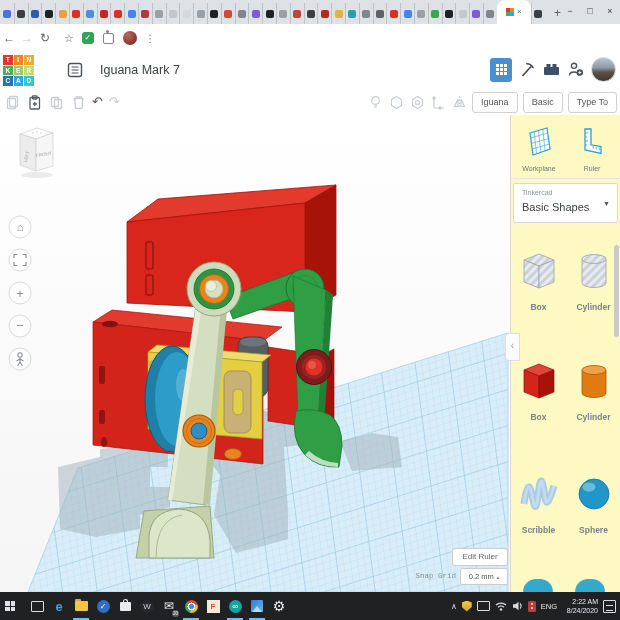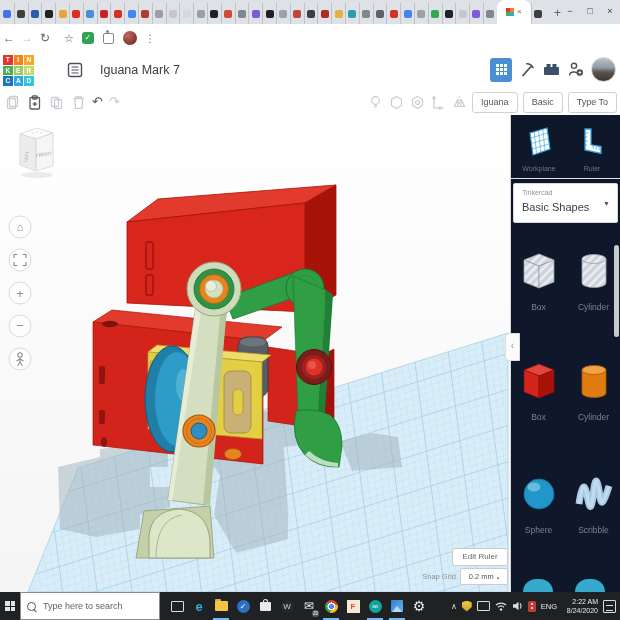--- a/index.html
+++ b/index.html
@@ -54,35 +54,35 @@
   .tbicon{width:16px;height:16px;display:flex;align-items:center;justify-content:center;}
   .glyphbtn{font-size:13px;line-height:14px;}
   .glyphbtn.on{color:#575c61;} .glyphbtn.off{color:#c9ccd0;}
   .tbright{position:absolute;right:3px;top:0;height:26px;display:flex;align-items:center;gap:5px;}
   .tbtn{height:19px;padding:0 8px;background:#fff;border:1px solid #d0d0d0;border-radius:3px;font-size:9px;color:#555;display:flex;align-items:center;}
 
   
   .canvas{position:absolute;left:0;top:115px;width:510px;height:477px;background:linear-gradient(#ffffff,#f5f5f5);}
   .canvas svg{position:absolute;left:0;top:0;}
   .editgrid{position:absolute;left:452px;top:433px;width:54px;height:16px;background:#fff;border:1px solid #ccc;border-radius:3px;font-size:8px;color:#666;text-align:center;line-height:16px;}
-  .snaplabel{position:absolute;left:408px;top:457px;width:48px;text-align:right;font-size:7.5px;color:#8b9196;}
+  .snaplabel{position:absolute;left:408px;top:457px;width:48px;text-align:right;font-size:7.5px;color:#8b9196;font-family:Liberation Mono, monospace;}
   .snapselect{position:absolute;left:460px;top:453px;width:46px;height:15px;background:#fff;border:1px solid #ccc;border-radius:2px;font-size:7.5px;color:#555;display:flex;align-items:center;justify-content:center;gap:3px;}
   .snapselect b{font-size:5px;color:#777;font-weight:normal;}
 
   
-  .panel{position:absolute;left:510px;top:115px;width:110px;height:477px;background:#0f172a;border-left:1px solid #d8d8d8;box-sizing:border-box;}
+  .panel{position:absolute;left:510px;top:115px;width:110px;height:477px;background:#fef9c3;border-left:1px solid #d8d8d8;box-sizing:border-box;}
   .libitem{position:absolute;top:10px;width:50px;text-align:center;}
   .liblabel{font-size:7px;color:#6b7680;margin-top:3px;}
   .pdivider{position:absolute;left:0;top:63px;width:110px;border-top:1px solid #e3e3e3;}
   .dropdown{position:absolute;left:2px;top:68px;width:103px;height:38px;background:#fff;border:1px solid #d5d9dd;border-radius:2px;}
   .ddsmall{position:absolute;left:8px;top:5px;font-size:7px;color:#8a949e;}
   .ddvalue{position:absolute;left:8px;top:17px;font-size:11px;color:#3c4043;}
   .ddcaret{position:absolute;right:7px;top:16px;font-size:7px;color:#555;}
   .grow{position:absolute;left:0;width:110px;display:flex;justify-content:space-around;}
-  .tile{width:50px;text-align:center;}
+  .tile{width:50px;text-align:center;font-weight:bold;}
   .tlabel{font-size:8.5px;color:#7a828a;margin-top:6px;}
   .pshape{position:absolute;bottom:0;width:30px;height:13px;background:#35a9cc;border-radius:15px 15px 0 0;}
   .pshape.a{left:12px;} .pshape.b{left:64px;}
   .scrollthumb{position:absolute;right:1px;top:130px;width:5px;height:92px;background:#c8cbce;border-radius:3px;}
   .collapse{position:absolute;left:-6px;top:218px;width:13px;height:26px;background:#fbfbfb;border:1px solid #ddd;border-radius:4px 0 0 4px;font-size:10px;color:#999;text-align:center;line-height:24px;}
 
   
   .taskbar{position:absolute;left:0;top:592px;width:620px;height:28px;background:#1f2123;display:flex;align-items:center;}
   .startbtn{width:20px;height:28px;display:flex;align-items:center;justify-content:center;}
   .winlogo{display:grid;grid-template-columns:4.5px 4.5px;grid-auto-rows:4.5px;gap:1px;}
@@ -619,53 +619,49 @@
           <path d="M10,10 L10,33 A12,4.5 0 0 0 34,33 L34,10" fill="#e07b12" stroke="#a55a08" stroke-width="0.8"></path>
           <ellipse cx="22" cy="10" rx="12" ry="4.5" fill="#f2a144" stroke="#a55a08" stroke-width="0.8"></ellipse>
         </svg>
         <div class="tlabel">Cylinder</div>
       </div>
     </div>
 
     <div class="grow" style="top:358px;">
       <div class="tile">
         <svg width="44" height="42" viewBox="0 0 44 42">
+          <path d="M7,31 C10,9 13,9 16,27 C18,37 20,37 22,15 C23.5,5 25.5,5 27.5,21 C29,33 31,33 37,13" stroke="#a9cbe6" stroke-width="7" fill="none"></path>
+          <path d="M7,31 C10,9 13,9 16,27 C18,37 20,37 22,15 C23.5,5 25.5,5 27.5,21 C29,33 31,33 37,13" stroke="#c3dbee" stroke-width="3" fill="none"></path>
+        </svg>
+        <div class="tlabel">Scribble</div>
+      </div>
+      <div class="tile">
+        <svg width="44" height="42" viewBox="0 0 44 42">
           <circle cx="22" cy="21" r="15" fill="#2196c8" stroke="#15719a" stroke-width="0.8"></circle>
           <ellipse cx="17" cy="14" rx="6.5" ry="4.5" fill="#7cc4e0" opacity="0.8"></ellipse>
         </svg>
         <div class="tlabel">Sphere</div>
-      </div>
-      <div class="tile">
-        <svg width="44" height="42" viewBox="0 0 44 42">
-          <path d="M7,31 C10,9 13,9 16,27 C18,37 20,37 22,15 C23.5,5 25.5,5 27.5,21 C29,33 31,33 37,13" stroke="#a9cbe6" stroke-width="7" fill="none"></path>
-          <path d="M7,31 C10,9 13,9 16,27 C18,37 20,37 22,15 C23.5,5 25.5,5 27.5,21 C29,33 31,33 37,13" stroke="#c3dbee" stroke-width="3" fill="none"></path>
-        </svg>
-        <div class="tlabel">Scribble</div>
       </div>
     </div>
 
     <span class="pshape a"></span>
     <span class="pshape b"></span>
     <div class="scrollthumb"></div>
     <div class="collapse">‹</div>
   </div>
 
   <div class="taskbar">
     <span class="startbtn">
       <span class="winlogo">
           <i></i>
           <i></i>
           <i></i>
           <i></i>
         </span>
     </span>
-    <div class="searchbox">
-      <span class="mag"></span>
-      <input class="searchinput" readonly="" placeholder="Type here to search" style="">
-    </div>
     <div class="apps">
         <span class="tb-app">
           <span class="g taskview"></span>
         </span>
         <span class="tb-app">
           <span class="g" style="color: rgb(58, 167, 224); font-weight: bold; font-size: 13px;">e</span>
         </span>
         <span class="tb-app">
           <span class="g folder"></span>
           <span class="ul"></span>

